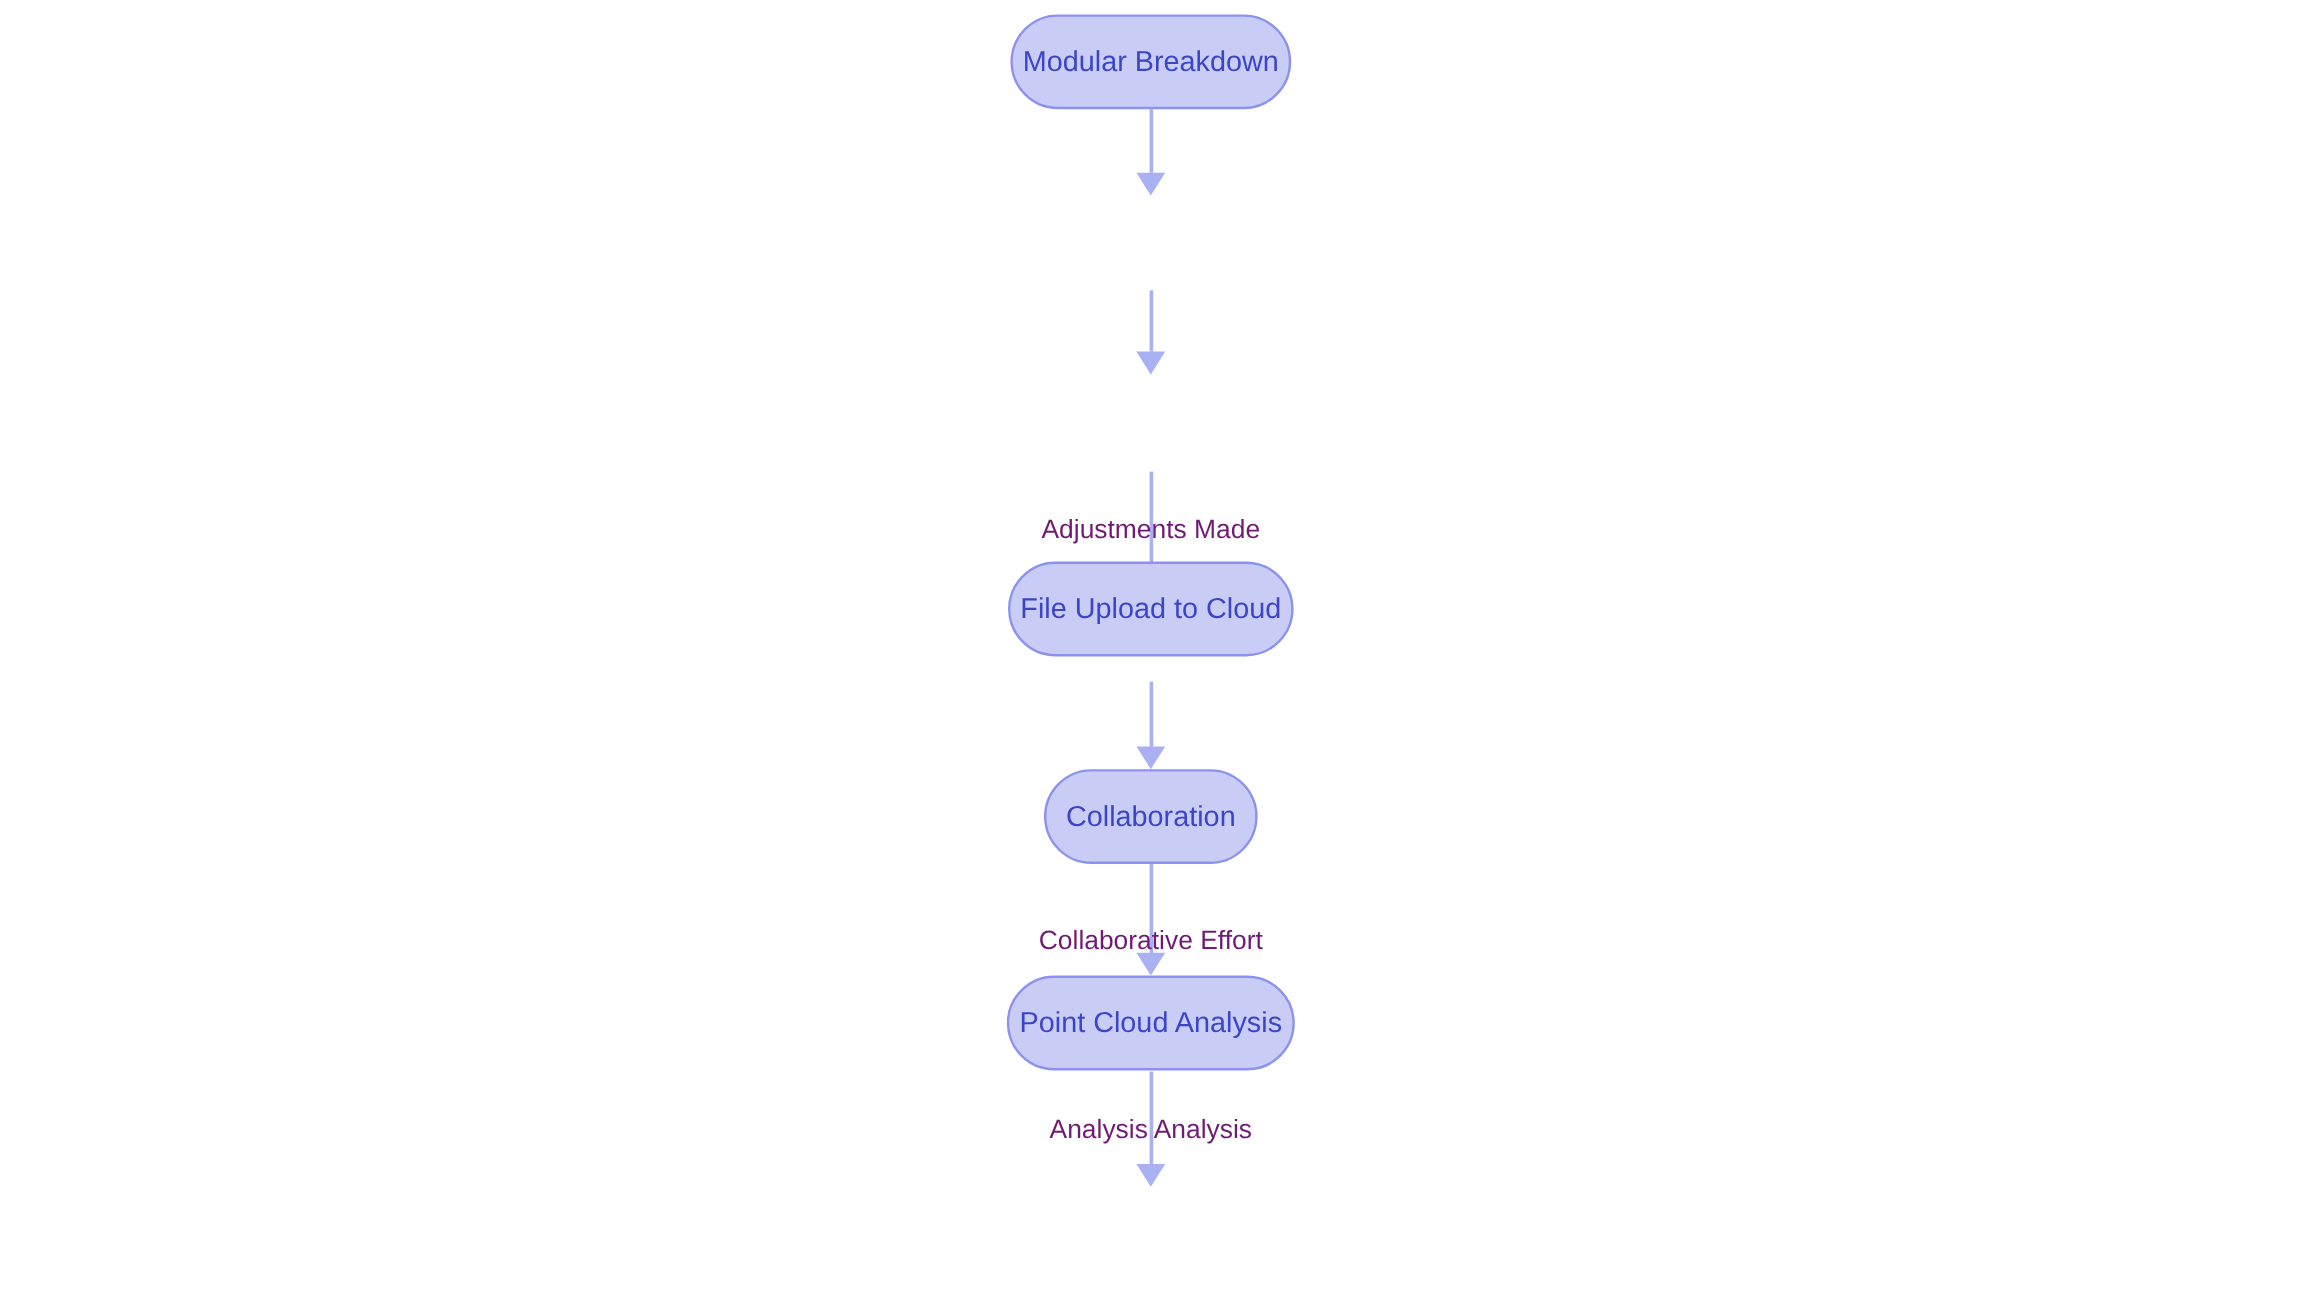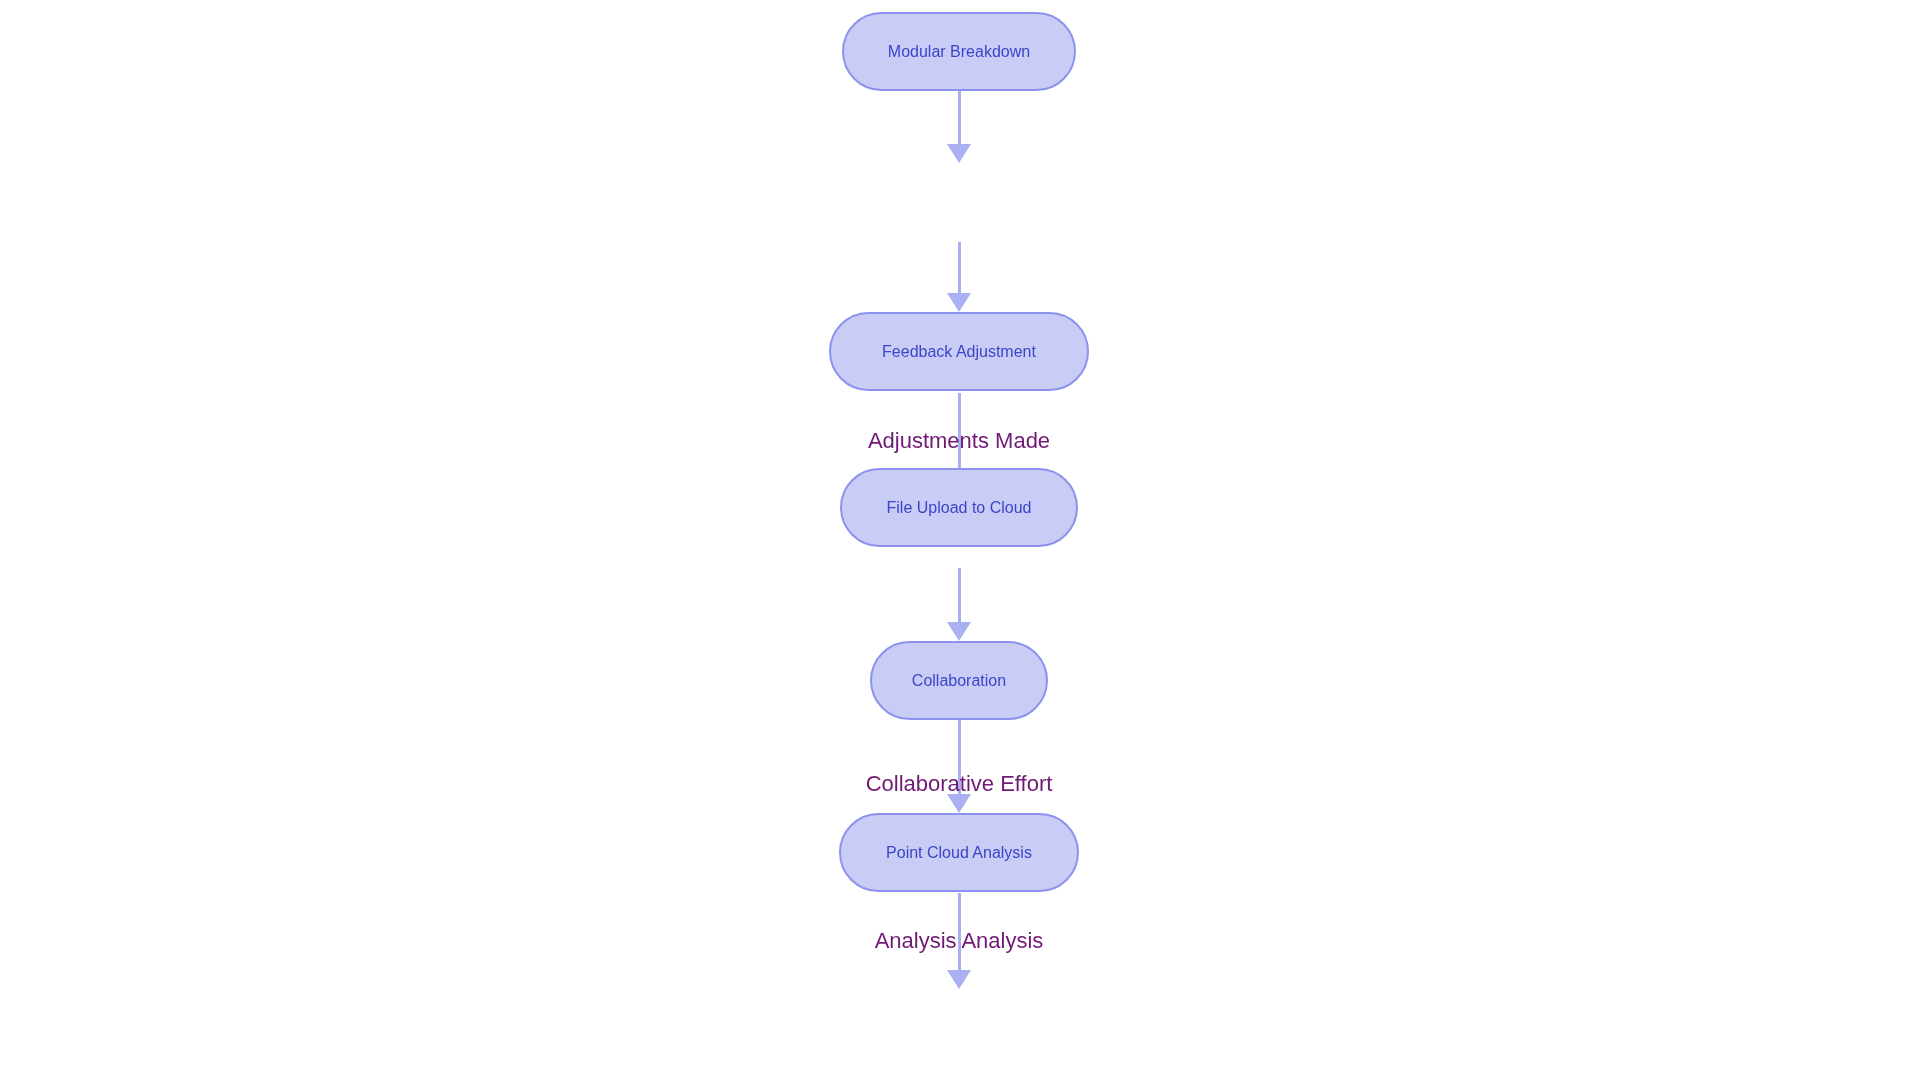--- a/index.html
+++ b/index.html
@@ -19,21 +19,21 @@
     position: absolute;
     height: 79px;
     box-sizing: border-box;
     background: #c9cdf6;
     border: 2px solid #8b93ee;
     border-radius: 39.5px;
     display: flex;
     align-items: center;
     justify-content: center;
     color: #3c45c8;
-    font-size: 16px;
+    font-size: 24px;
     line-height: 1;
     white-space: nowrap;
     z-index: 3;
   }
   .n1 { top: 12px;  left: 842px; width: 234px; }
   .n2 { top: 163px; left: 856px; width: 207px; }
   .n3 { top: 312px; left: 829px; width: 260px; }
   .n4 { top: 468px; left: 840px; width: 238px; }
   .n5 { top: 641px; left: 870px; width: 178px; }
   .n6 { top: 813px; left: 839px; width: 240px; }
@@ -102,18 +102,17 @@
   <div class="arrowhead a3"></div>
   <div class="arrowhead a4"></div>
   <div class="arrowhead a5"></div>
   <div class="arrowhead a6"></div>
 
   <div class="edge-label l3">Adjustments Made</div>
   <div class="edge-label l5">Collaborative Effort</div>
   <div class="edge-label l6">Analysis Analysis</div>
 
   <div class="node n1">Modular Breakdown</div>
-  <div class="node n3">Feedback Adjustment</div>
   <div class="node n4">File Upload to Cloud</div>
   <div class="node n5">Collaboration</div>
   <div class="node n6">Point Cloud Analysis</div>
 
 </div>
 
 </body></html>

